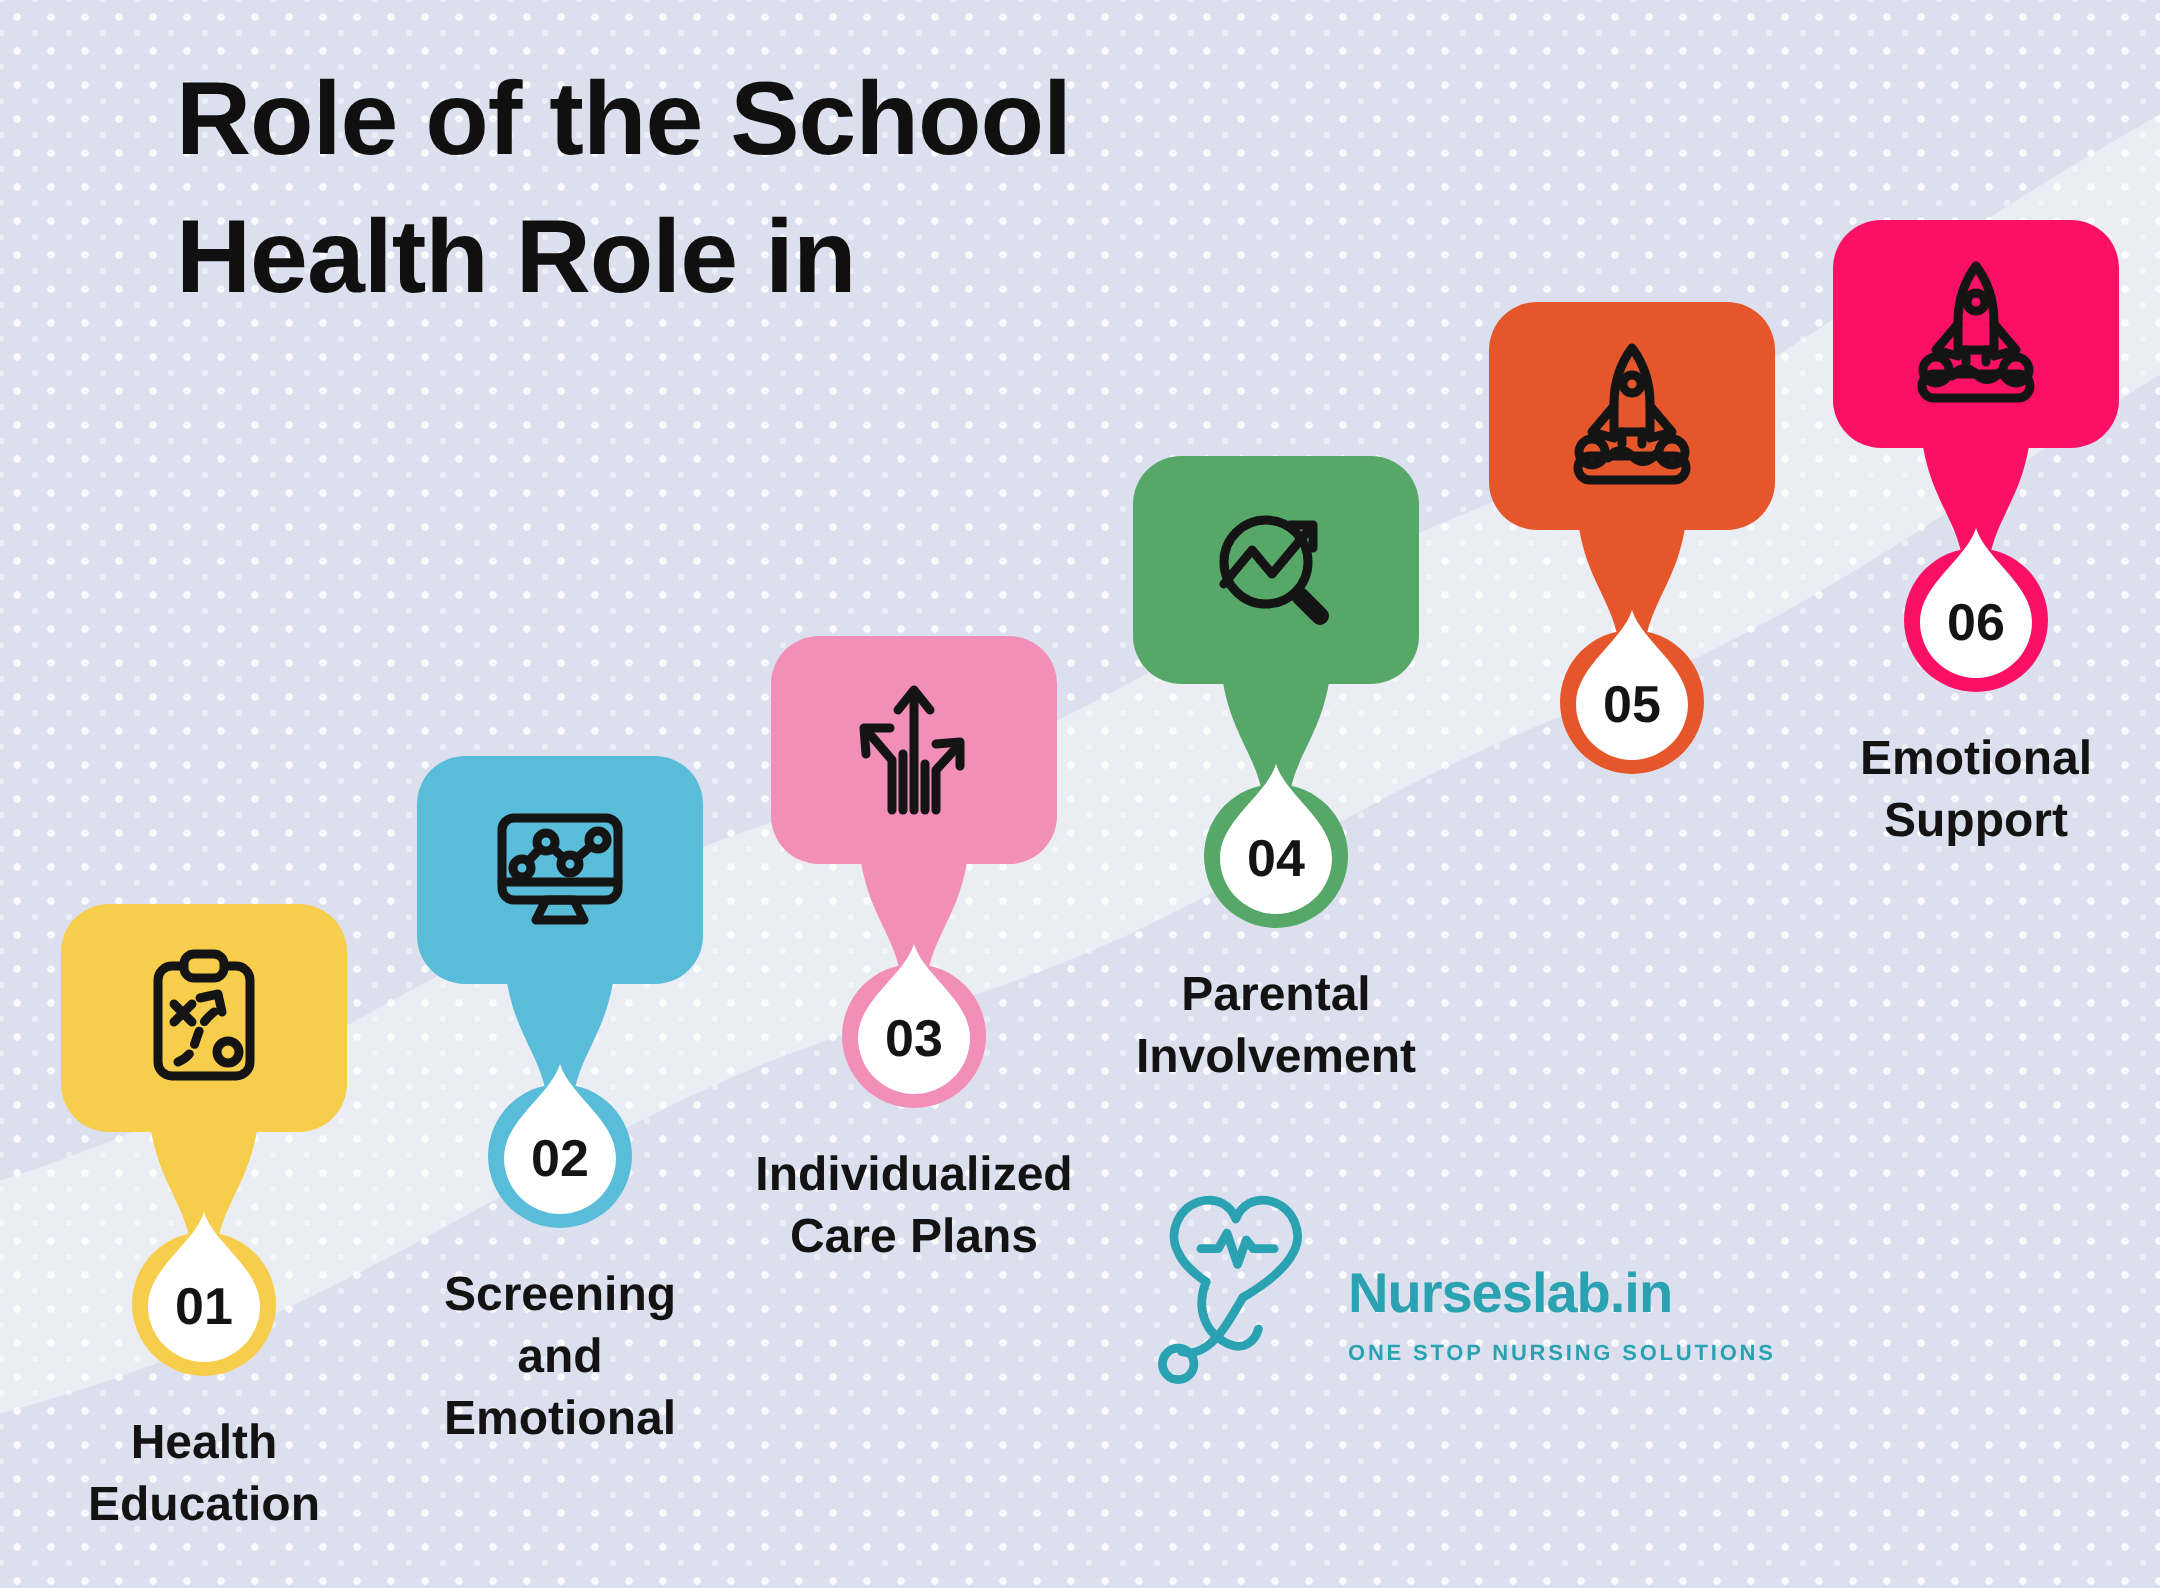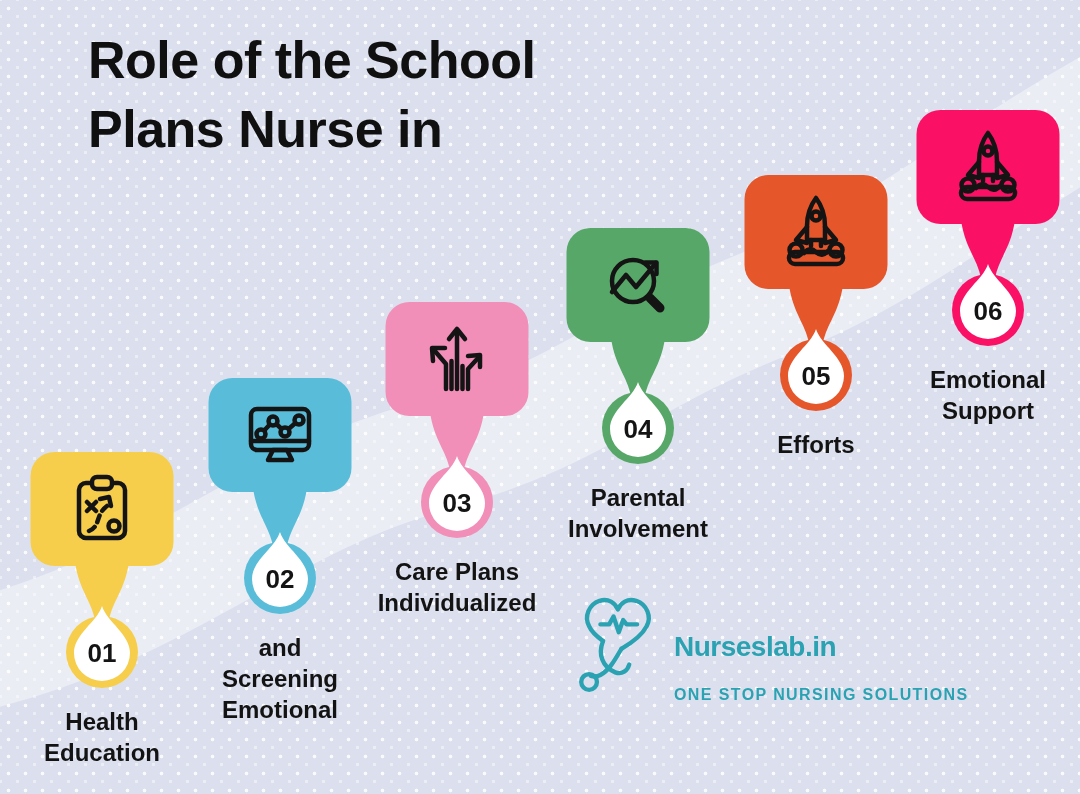--- a/index.html
+++ b/index.html
@@ -35,34 +35,34 @@
   .icon .dash{stroke-dasharray:7 5.5;}
   .label{
     width:230px;margin:14px 0 0 -40px;text-align:center;
     font-size:24px;line-height:31px;font-weight:700;color:#131313;
   }
   .logo{position:absolute;left:576px;top:586px;display:flex;}
   .logo svg.mark{width:96px;height:116px;overflow:visible;}
   .mark *{fill:none;stroke:var(--teal);stroke-width:5;stroke-linecap:round;stroke-linejoin:round;}
   .logo .texts{margin-left:2px;padding-top:42px;}
   .brand{font-size:28px;font-weight:700;color:var(--teal);letter-spacing:-0.5px;line-height:38px;}
-  .tagline{font-size:16px;font-weight:700;color:var(--teal);letter-spacing:1.4px;margin-top:20px;}
+  .tagline{font-size:11px;font-weight:700;color:var(--teal);letter-spacing:1.4px;margin-top:5px;}
 </style>
 </head>
 <body>
 
 <div class="canvas" style="--teal: #2aa2b2;">
 
   <svg class="ribbon" viewBox="0 0 1080 794" aria-hidden="true">
     <path d="M-70,665 C150,625 255,505 425,458 C590,412 615,362 775,300 C900,252 990,168 1140,88" fill="none" stroke="rgba(255,255,255,0.42)" stroke-width="112" stroke-linecap="round"></path>
   </svg>
 
   <h1 class="title">
     <span>Role of the School</span>
-    <span>Plans Nurse in</span>
+    <span>Health Role in</span>
   </h1>
 
   <div id="steps">
       <div class="step" style="left: 27px; top: 452px; --sq: #f6ce4c;">
       <svg class="drop" viewBox="0 0 150 240">
         <rect class="sq" x="3.5" y="0" width="143" height="114" rx="24" fill="#f6ce4c"></rect>
         <path class="neck" d="M48,110 C52,138 64,148 68,168 L82,168 C86,148 98,138 102,110 Z" fill="#f6ce4c"></path>
         <circle class="ring" cx="75" cy="200" r="36" fill="#f6ce4c"></circle>
         <path class="inner" d="M75,154 C70,170 47,182 47,201 A28,28 0 1,0 103,201 C103,182 80,170 75,154 Z"></path>
         <g class="icon" transform="translate(35,17)">
@@ -92,46 +92,46 @@
             <polyline points="21,39 33,26 45,37 59,25"></polyline>
             <circle class="fillbg" cx="21" cy="39" r="4.5"></circle>
             <circle class="fillbg" cx="33" cy="26" r="4.5"></circle>
             <circle class="fillbg" cx="45" cy="37" r="4.5"></circle>
             <circle class="fillbg" cx="59" cy="25" r="4.5"></circle>
             <path d="M33,55 L47,55 L52,65 L28,65 Z"></path>
           </g>
         <text class="num" x="75" y="210">02</text>
       </svg>
       <div class="label">
+          <div>Screening</div>
           <div>and</div>
-          <div>Screening</div>
           <div>Emotional</div>
         </div>
     </div>
-      <div class="step" style="left: 382px; top: 302px; --sq: #f18fb8;">
+      <div class="step" style="left: 382px; top: 318px; --sq: #f18fb8;">
       <svg class="drop" viewBox="0 0 150 240">
         <rect class="sq" x="3.5" y="0" width="143" height="114" rx="24" fill="#f18fb8"></rect>
         <path class="neck" d="M48,110 C52,138 64,148 68,168 L82,168 C86,148 98,138 102,110 Z" fill="#f18fb8"></path>
         <circle class="ring" cx="75" cy="200" r="36" fill="#f18fb8"></circle>
         <path class="inner" d="M75,154 C70,170 47,182 47,201 A28,28 0 1,0 103,201 C103,182 80,170 75,154 Z"></path>
         <g class="icon" transform="translate(35,17)">
             <path d="M40,70 L40,13"></path>
             <polyline points="32,20 40,10 48,20"></polyline>
             <path d="M29,70 L29,45 L17,31"></path>
             <polyline points="16,42 15,29 28,29"></polyline>
             <path d="M51,70 L51,50 L62,38"></path>
             <polyline points="51,37 63,36 63,48"></polyline>
             <path d="M34.5,70 L34.5,42"></path>
             <path d="M45.5,70 L45.5,47"></path>
           </g>
         <text class="num" x="75" y="210">03</text>
       </svg>
       <div class="label">
+          <div>Individualized</div>
           <div>Care Plans</div>
-          <div>Individualized</div>
         </div>
     </div>
       <div class="step" style="left: 563px; top: 228px; --sq: #57a769;">
       <svg class="drop" viewBox="0 0 150 240">
         <rect class="sq" x="3.5" y="0" width="143" height="114" rx="24" fill="#57a769"></rect>
         <path class="neck" d="M48,110 C52,138 64,148 68,168 L82,168 C86,148 98,138 102,110 Z" fill="#57a769"></path>
         <circle class="ring" cx="75" cy="200" r="36" fill="#57a769"></circle>
         <path class="inner" d="M75,154 C70,170 47,182 47,201 A28,28 0 1,0 103,201 C103,182 80,170 75,154 Z"></path>
         <g class="icon" transform="translate(35,17)">
             <circle cx="35" cy="36" r="21"></circle>
@@ -139,41 +139,40 @@
             <path d="M14,47 L28,30 L38,42 L58,18"></path>
             <polyline points="47,17.5 58.5,17.5 58.5,29"></polyline>
           </g>
         <text class="num" x="75" y="210">04</text>
       </svg>
       <div class="label">
           <div>Parental</div>
           <div>Involvement</div>
         </div>
     </div>
-      <div class="step" style="left: 741px; top: 175px; --sq: #e5562b;">
+      <div class="step" style="left: 741px; top: 151px; --sq: #e5562b;">
       <svg class="drop" viewBox="0 0 150 240">
         <rect class="sq" x="3.5" y="0" width="143" height="114" rx="24" fill="#e5562b"></rect>
         <path class="neck" d="M48,110 C52,138 64,148 68,168 L82,168 C86,148 98,138 102,110 Z" fill="#e5562b"></path>
         <circle class="ring" cx="75" cy="200" r="36" fill="#e5562b"></circle>
         <path class="inner" d="M75,154 C70,170 47,182 47,201 A28,28 0 1,0 103,201 C103,182 80,170 75,154 Z"></path>
         <g class="icon" transform="translate(35,17)">
             <path d="M40,6 C46,14 49,23 49,34 L49,48 L31,48 L31,34 C31,23 34,14 40,6 Z"></path>
             <circle cx="40" cy="24" r="4.5"></circle>
             <path d="M31,35 L20,48 L31,51"></path>
             <path d="M49,35 L60,48 L49,51"></path>
             <path d="M35,48 L35,54 M45,48 L45,54"></path>
             <rect x="13" y="60" width="54" height="12" rx="6"></rect>
             <circle cx="20" cy="58" r="6.5"></circle>
             <circle cx="60" cy="58" r="6.5"></circle>
             <path d="M28,61 q6,-7 12,-1 q6,6 12,-1"></path>
           </g>
         <text class="num" x="75" y="210">05</text>
       </svg>
       <div class="label">
-          <div>Efforts</div>
         </div>
     </div>
       <div class="step" style="left: 913px; top: 110px; --sq: #fa1166;">
       <svg class="drop" viewBox="0 0 150 240">
         <rect class="sq" x="3.5" y="0" width="143" height="114" rx="24" fill="#fa1166"></rect>
         <path class="neck" d="M48,110 C52,138 64,148 68,168 L82,168 C86,148 98,138 102,110 Z" fill="#fa1166"></path>
         <circle class="ring" cx="75" cy="200" r="36" fill="#fa1166"></circle>
         <path class="inner" d="M75,154 C70,170 47,182 47,201 A28,28 0 1,0 103,201 C103,182 80,170 75,154 Z"></path>
         <g class="icon" transform="translate(35,17)">
             <path d="M40,6 C46,14 49,23 49,34 L49,48 L31,48 L31,34 C31,23 34,14 40,6 Z"></path>

